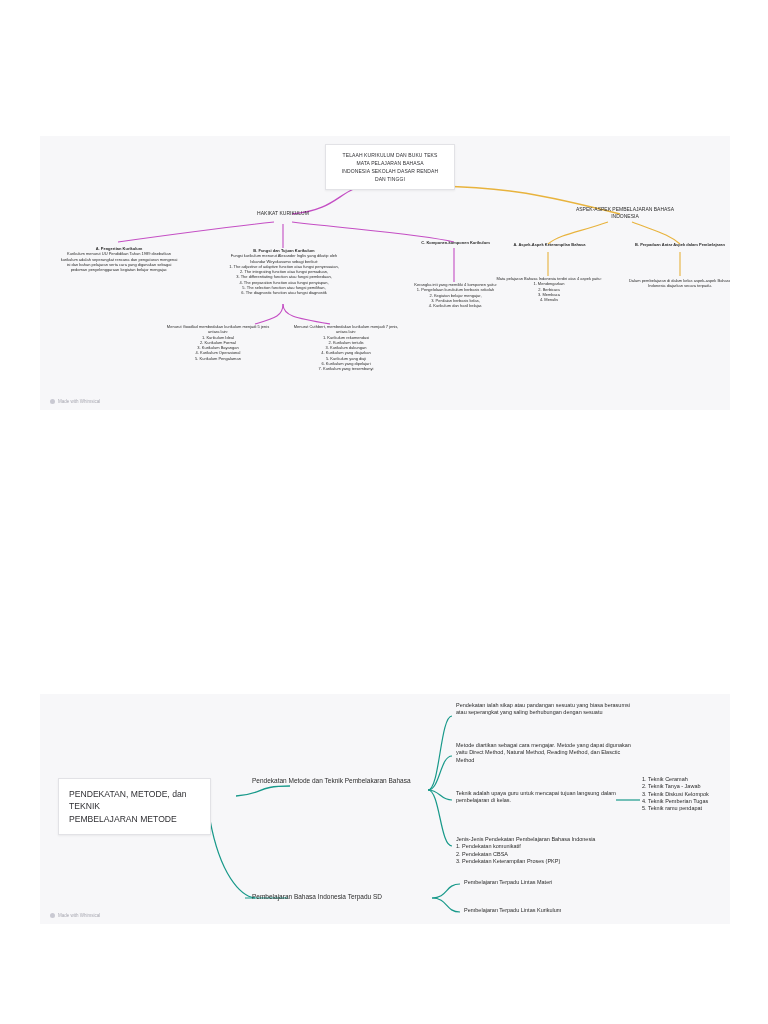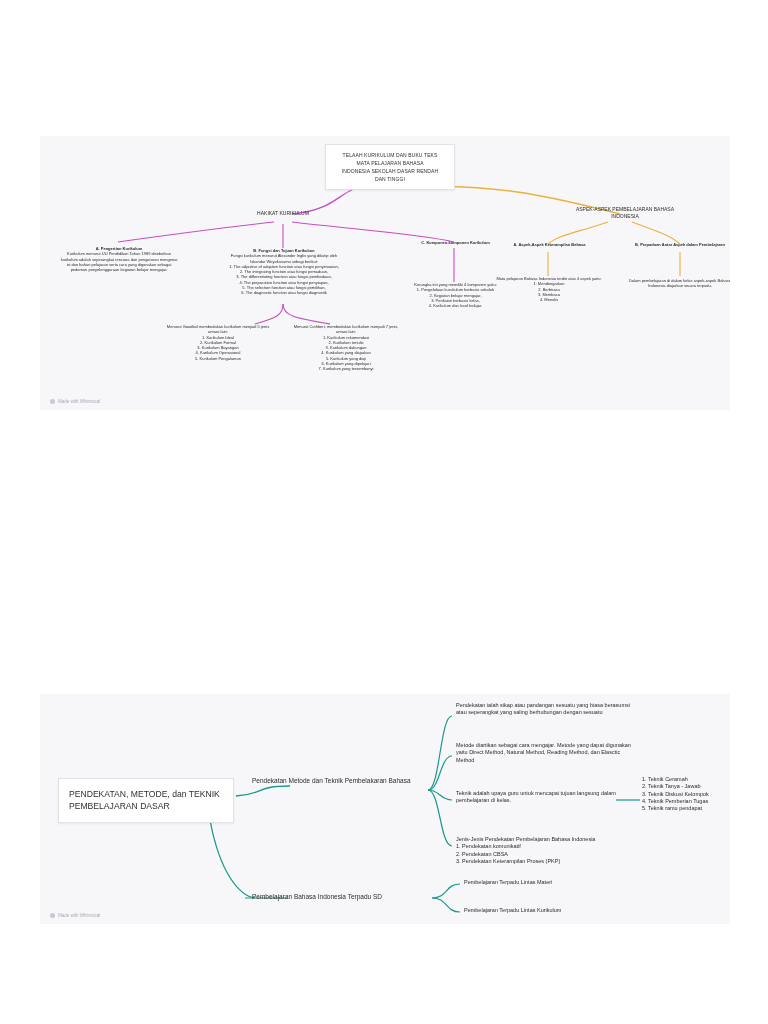--- a/index.html
+++ b/index.html
@@ -71,21 +71,21 @@
   }
   .wm-dot {
     width: 5px; height: 5px; border-radius: 50%;
     background: #c9c9d2;
     display: inline-block;
   }
 
   
   #b-root {
     padding: 9px 10px;
-    width: 176px;
+    width: 153px;
   }
   #b-root .ttl { font-size: 8.6px; color: #2f2f33; line-height: 1.45; }
 
   #t-root {
     padding: 6px 7px;
     width: 130px;
   }
   #t-root .ttl { font-size: 5.0px; color: #2f2f33; line-height: 1.6; letter-spacing:.1px;}
 </style>
 </head>
@@ -228,21 +228,21 @@
       <path d="M388 96 C 400 96, 400 152, 412 152" fill="none" stroke="#18998a" stroke-width="1.2"></path>
 
       <path d="M576 106 L 600 106" fill="none" stroke="#18998a" stroke-width="1.2"></path>
 
       <path d="M392 204 C 408 204, 405 190, 420 190" fill="none" stroke="#18998a" stroke-width="1.2"></path>
       <path d="M392 204 C 408 204, 405 218, 420 218" fill="none" stroke="#18998a" stroke-width="1.2"></path>
     </svg>
 
     <div class="node card l" id="b-root" style="left:18px; top:84px;">
       <span class="ttl">PENDEKATAN, METODE, dan TEKNIK</span>
-      <span class="ttl">PEMBELAJARAN DASAR</span>
+      <span class="ttl">PEMBELAJARAN METODE</span>
     </div>
 
     <div class="node l sz65" style="left:212px; top:83px; width:172px;">
       <span class="ttl">Pendekatan Metode dan Teknik Pembelakaran Bahasa</span>
     </div>
 
     <div class="node l sz55" style="left:416px; top:8px; width:178px;">
       <span class="ttl">Pendekatan ialah sikap atau pandangan sesuatu yang biasa berasumsi atau seperangkat yang saling berhubungan dengan sesuatu</span>
     </div>
 

